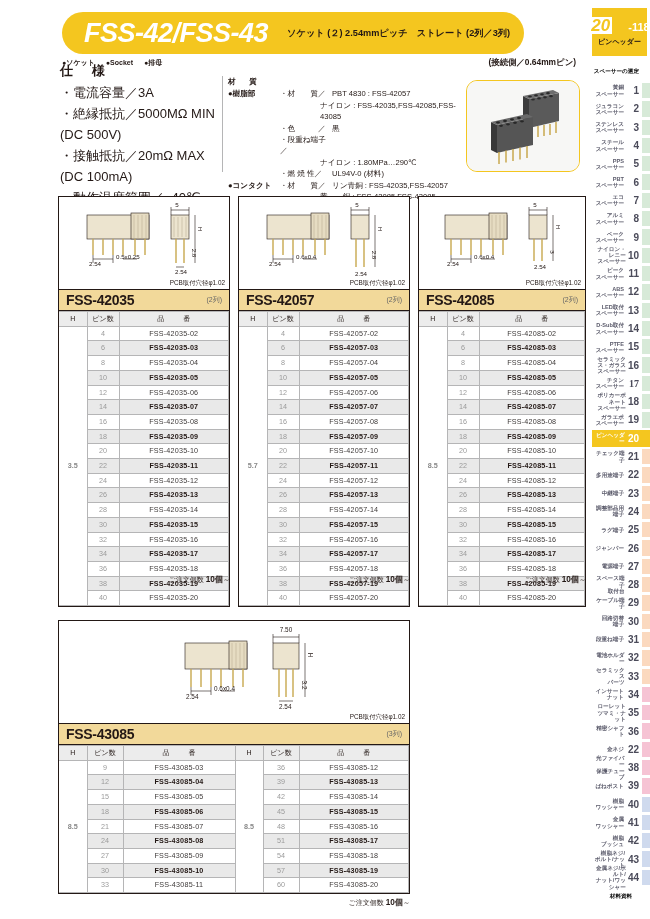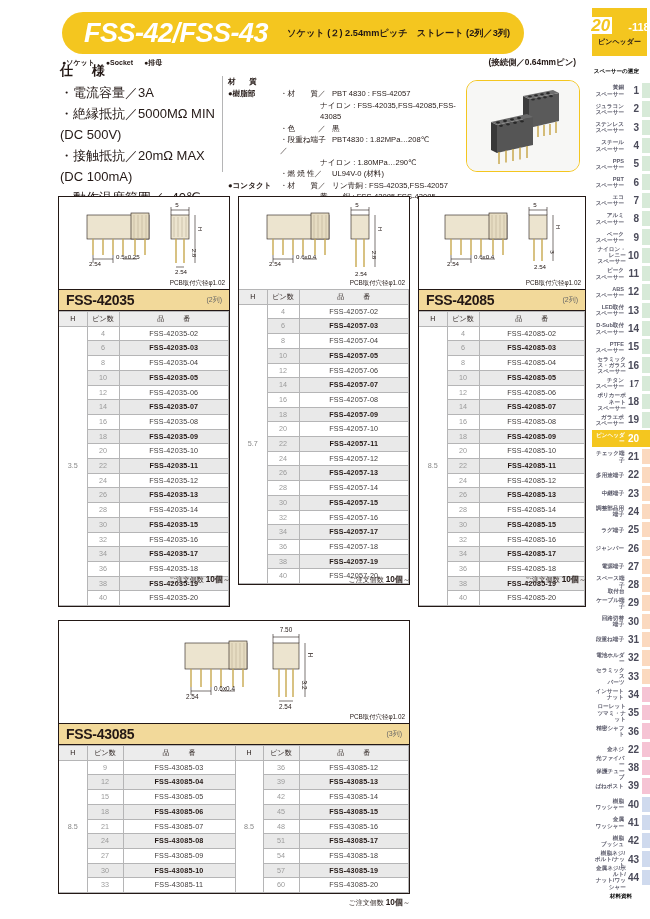--- a/index.html
+++ b/index.html
@@ -116,21 +116,21 @@
   table.ptbl th, table.ptbl td {
     border: 0.5px solid #b5b5b6;
     font-size: 7.2px; color: #3e3a39;
     text-align: center; height: 13.7px; line-height: 13.7px;
     padding: 0;
   }
   table.ptbl th {
     background: #ececec; color: #231815; font-weight: normal; font-size: 7px;
   }
   table.ptbl th.c-pn { letter-spacing: 6px; text-indent: 6px; }
-  table.ptbl td.c-h { border-left: none; color: #888; }
+  table.ptbl td.c-h { border-left: none; color: #888; font-weight: bold; }
   table.ptbl td.c-pin { color: #9a9a9a; background: #fff; }
   table.ptbl tr.alt td.c-pin { background: #e9e9e9; }
   table.ptbl tr.alt td.c-num { background: #e9e9e9; font-weight: bold; color: #231815; }
   table.ptbl td.c-num { letter-spacing: 0.2px; }
   table.ptbl th.c-h { border-left: none; }
   .order-note {
     position: absolute; right: 2px;
     font-size: 7px; color: #231815; white-space: nowrap;
   }
   .order-note b { font-size: 8.2px; }
@@ -208,21 +208,20 @@
           <span>ナイロン : FSS-42035,FSS-42085,FSS-43085</span>
         </div>
         <div class="mat-row">
           <span class="mat-label"></span>
           <span class="mat-key" style="width: 52px;">・色　　　／</span>
           <span class="mat-val">黒</span>
         </div>
         <div class="mat-row">
           <span class="mat-label"></span>
           <span class="mat-key" style="width: 52px;">・段重ね端子／</span>
-          <span class="mat-val">PBT4830 : 1.82MPa…208℃</span>
         </div>
         <div class="mat-row mat-ind">
           <span>ナイロン : 1.80MPa…290℃</span>
         </div>
         <div class="mat-row">
           <span class="mat-label"></span>
           <span class="mat-key" style="width: 52px;">・燃 焼 性／</span>
           <span class="mat-val">UL94V-0 (材料)</span>
         </div>
         <div class="mat-row">
@@ -474,20 +473,24 @@
           <text x="30" y="69">2.54</text>
           <text x="57" y="62">0.6x0.4</text>
           <text x="118" y="10" text-anchor="middle">5</text>
           <text x="139" y="32" transform="rotate(90 139 32)" text-anchor="middle">H</text>
           <text x="133" y="58" transform="rotate(90 133 58)" text-anchor="middle">2.8</text>
           <text x="116" y="79">2.54</text>
         </g>
       </svg>
       <div class="pcb-note">PCB取付穴径φ1.02</div>
     </div>
+    <div class="panel-title">
+      <span class="pt-name">FSS-42057</span>
+      <span class="pt-rows">(2列)</span>
+    </div>
     <table class="ptbl" id="tbl1">
       <colgroup>
           <col style="width:28px">
           <col style="width:32px">
           <col>
         </colgroup>
       <thead>
           <tr>
         <th class="c-h">H</th>
         <th>ピン数</th>

